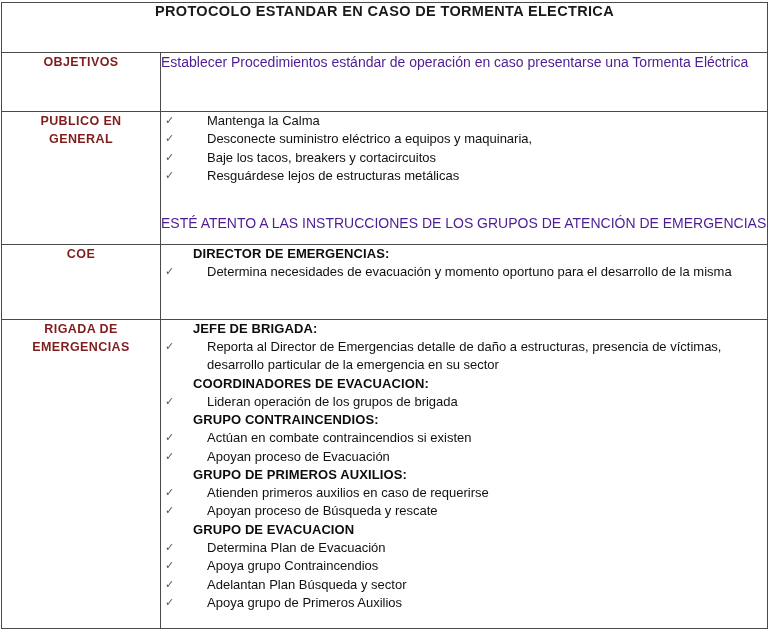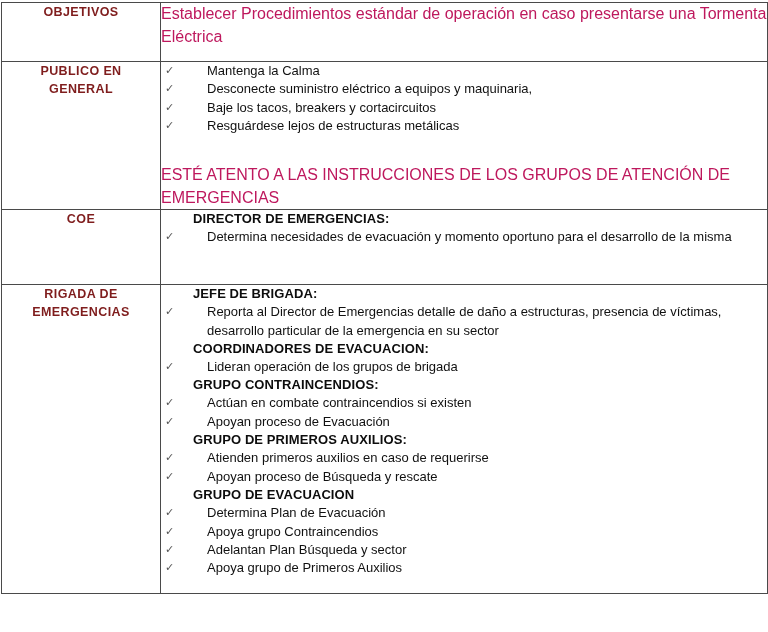--- a/index.html
+++ b/index.html
@@ -72,23 +72,23 @@
     display: block;
   }
 
   
   td.content-cell {
     padding: 7px 6px 7px 9px;
     vertical-align: top;
   }
 
   .para {
-    font-size: 16px;
+    font-size: 14px;
     line-height: 1.42;
-    color: #be185d;
+    color: #4c1d95;
     margin: 0;
   }
   .para.spaced-top {
     margin-top: 28px;
   }
 
   .heading {
     font-size: 13px;
     font-weight: bold;
     line-height: 1.38;
@@ -130,20 +130,25 @@
 <body>
 
 <div class="doc">
   <table class="protocol">
     <colgroup>
       <col style="width:159px">
       <col>
     </colgroup>
     <tbody>
 
+      <tr>
+        <td class="header-cell" colspan="2">
+          <span class="header-title">PROTOCOLO ESTANDAR EN  CASO DE TORMENTA ELECTRICA</span>
+        </td>
+      </tr>
 
       <tr class="row-objetivos">
         <td class="label-cell">
           <span class="label-text">OBJETIVOS</span>
         </td>
         <td class="content-cell">
           <p class="para">Establecer Procedimientos estándar de operación en caso presentarse una Tormenta Eléctrica</p>
         </td>
       </tr>
 

